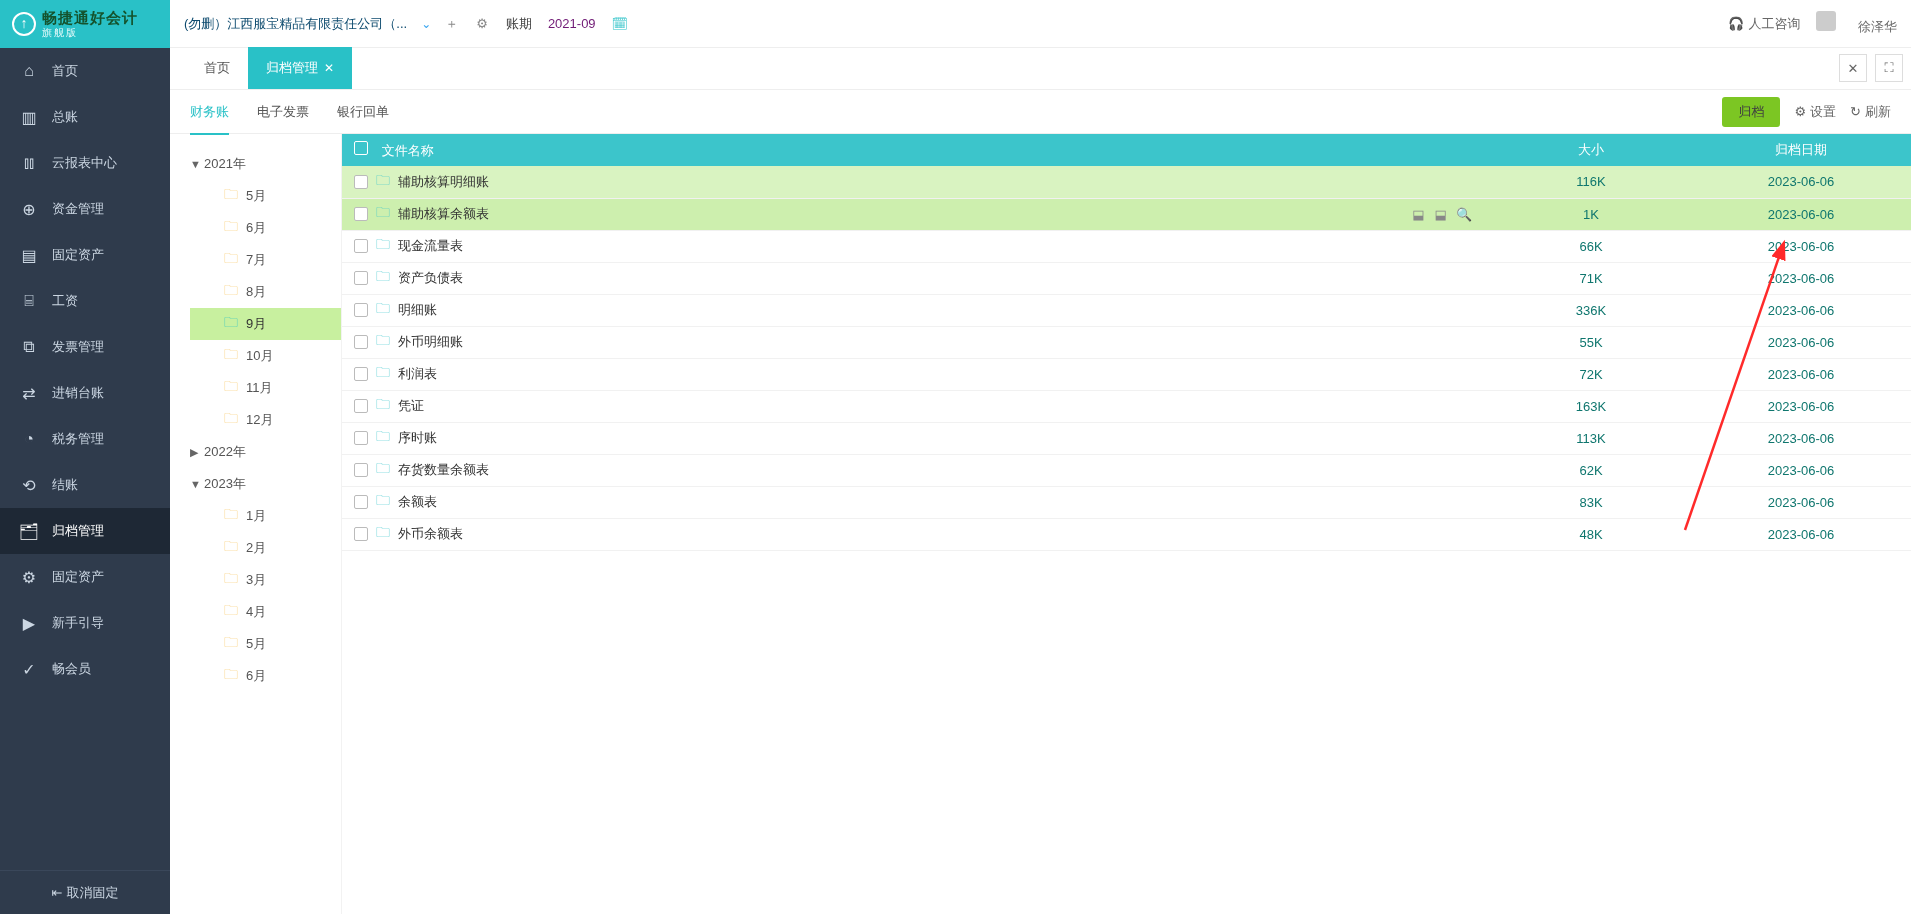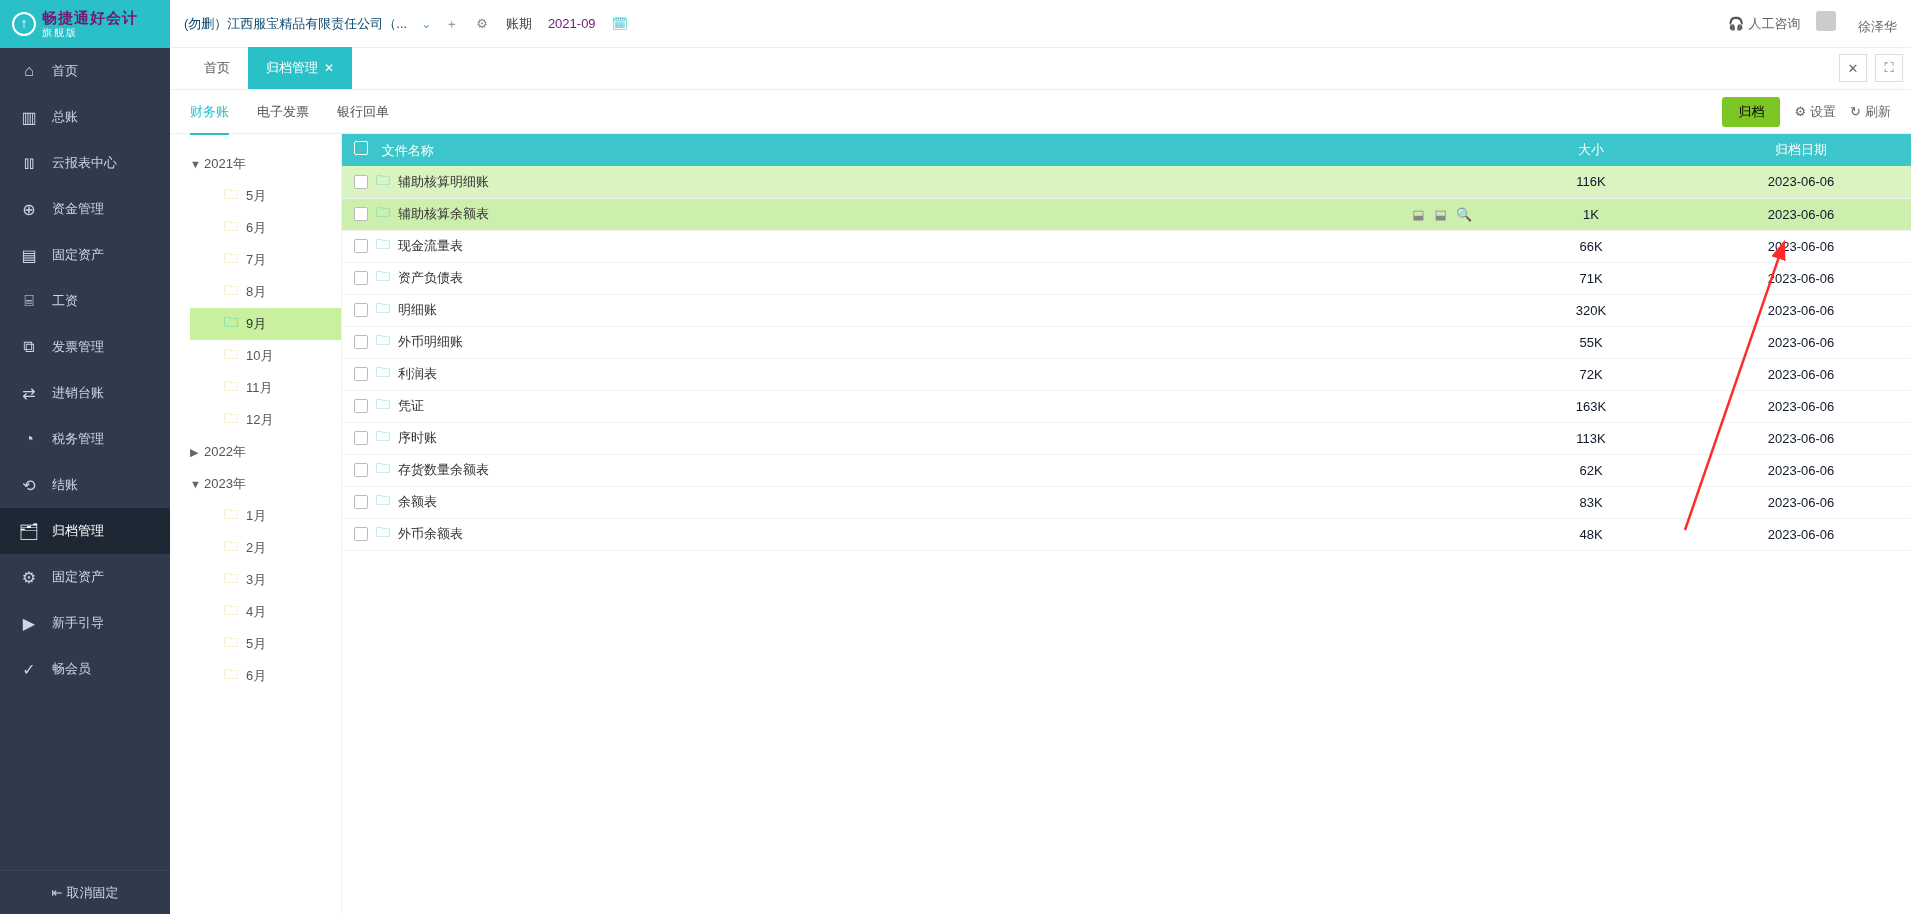--- a/index.html
+++ b/index.html
@@ -4,21 +4,21 @@
 <style>
   * { margin:0; padding:0; box-sizing:border-box; font-family:"Microsoft YaHei","PingFang SC",Arial,sans-serif; }
   body { background:#fff; color:#333; font-size:13px; overflow:hidden; }
   .app { width:1911px; height:914px; display:flex; position:relative; }
 
   
   .sidebar { width:170px; background:#2f3b4c; color:#cfd8e3; display:flex; flex-direction:column; }
   .logo { background:#29c1c7; height:48px; display:flex; align-items:center; padding:0 12px; gap:6px; }
   .logo-mark { width:24px; height:24px; border:2px solid #fff; border-radius:50%; position:relative; }
   .logo-mark::before { content:"↑"; position:absolute; left:50%; top:50%; transform:translate(-50%,-55%); color:#fff; font-size:14px; font-weight:bold; }
-  .logo-text { color:#701a75; font-size:15px; font-weight:600; letter-spacing:1px; }
+  .logo-text { color:#14532d; font-size:15px; font-weight:600; letter-spacing:1px; }
   .logo-sub { color:#e5fafa; font-size:10px; margin-top:-2px; letter-spacing:2px; }
   .menu { flex:1; overflow:auto; }
   .menu-item { height:46px; display:flex; align-items:center; padding:0 20px; gap:14px; cursor:pointer; color:#cbd6e2; }
   .menu-item.active { background:#1e2835; color:#fff; }
   .menu-icon { width:18px; height:18px; display:inline-flex; align-items:center; justify-content:center; font-size:16px; }
   .sidebar-footer { height:44px; display:flex; align-items:center; justify-content:center; gap:4px; color:#cbd6e2; cursor:pointer; border-top:1px solid #3a475a; font-size:13px; }
 
   
   .main { flex:1; display:flex; flex-direction:column; position:relative; }
   .topbar { height:48px; border-bottom:1px solid #eee; display:flex; align-items:center; padding:0 14px; gap:10px; }
@@ -38,42 +38,42 @@
   .tabs-extra { margin-left:auto; display:flex; align-items:center; gap:8px; padding-right:8px; height:42px; }
   .tabs-extra .sq-btn { width:28px; height:28px; border:1px solid #ddd; display:flex; align-items:center; justify-content:center; color:#666; cursor:pointer; }
 
   .content { flex:1; display:flex; overflow:hidden; position:relative; }
   .subtabs-wrap { flex:1; display:flex; flex-direction:column; }
   .subtabs { height:44px; display:flex; align-items:center; padding:0 20px; gap:45px; border-bottom:1px solid #eee; }
   .subtab { height:44px; display:flex; align-items:center; color:#555; cursor:pointer; position:relative; }
   .subtab.active { color:#29c1c7; }
   .subtab.active::after { content:""; position:absolute; left:0; right:0; bottom:-1px; height:2px; background:#29c1c7; }
   .subtabs-right { margin-left:auto; display:flex; align-items:center; gap:14px; }
-  .btn-primary { background:#7cc623; color:#000000; padding:6px 16px; border-radius:3px; cursor:pointer; }
+  .btn-primary { background:#7cc623; color:#404040; padding:6px 16px; border-radius:3px; cursor:pointer; }
   .link-action { color:#666; cursor:pointer; display:flex; align-items:center; gap:4px; }
 
   .workspace { flex:1; display:flex; overflow:hidden; }
   .tree { width:172px; padding:14px 0 0 20px; overflow:auto; border-right:1px solid #f2f2f2; }
   .tree-year, .tree-month { display:flex; align-items:center; height:32px; cursor:pointer; color:#555; }
   .tree-year { font-weight:500; }
   .tree-year .arrow { width:14px; display:inline-block; font-size:11px; color:#666; }
   .tree-month { padding-left:34px; gap:8px; }
   .tree-month .folder { color:#f7c765; font-size:14px; }
   .tree-month.active { background:#c8f09f; color:#333; }
   .tree-month.active .folder { color:#29c1c7; }
 
   .table-wrap { flex:1; display:flex; flex-direction:column; overflow:hidden;align-items:center; }
   table { width:100%; border-collapse:collapse; table-layout:fixed; }
   thead { background:#3cc5cb; color:#fff; }
   th, td { height:32px; padding:0 12px; white-space:nowrap; overflow:hidden; text-overflow:ellipsis; }
   th { font-weight:500; text-align:left; }
   th.col-name { width:auto; }
   th.col-size { width:220px; text-align:center; }
   th.col-date { width:220px; text-align:center; }
-  td.col-size, td.col-date { text-align:center; color:#0f172a; }
+  td.col-size, td.col-date { text-align:center; color:#0f766e; }
   tbody tr { border-bottom:1px solid #f1f1f1; }
   tr.hl1 { background:#d9f3c1; }
   tr.hl2 { background:#cdefae; }
   .name-cell { display:flex; align-items:center; gap:8px; position:relative; }
   .chk { width:14px; height:14px; border:1px solid #bbb; border-radius:2px; display:inline-block; cursor:pointer; background:#fff; }
   .chk-head { border-color:#fff; background:transparent; }
   .fileicon { color:#3cc5cb; font-size:14px; }
   .row-actions { position:absolute; right:6px; display:flex; gap:10px; }
   .row-actions .ra { color:#888; cursor:pointer; }
   .row-actions .ra.pdf { color:#29c1c7; }
@@ -360,21 +360,21 @@
                     <td class="col-date">2023-06-06</td>
                   </tr>
                   <tr>
                     <td>
                       <div class="name-cell">
                         <span class="chk"></span>
                         <span class="fileicon">🗀</span>
                         <span>明细账</span>
                       </div>
                     </td>
-                    <td class="col-size">320K</td>
+                    <td class="col-size">336K</td>
                     <td class="col-date">2023-06-06</td>
                   </tr>
                   <tr>
                     <td>
                       <div class="name-cell">
                         <span class="chk"></span>
                         <span class="fileicon">🗀</span>
                         <span>外币明细账</span>
                       </div>
                     </td>

